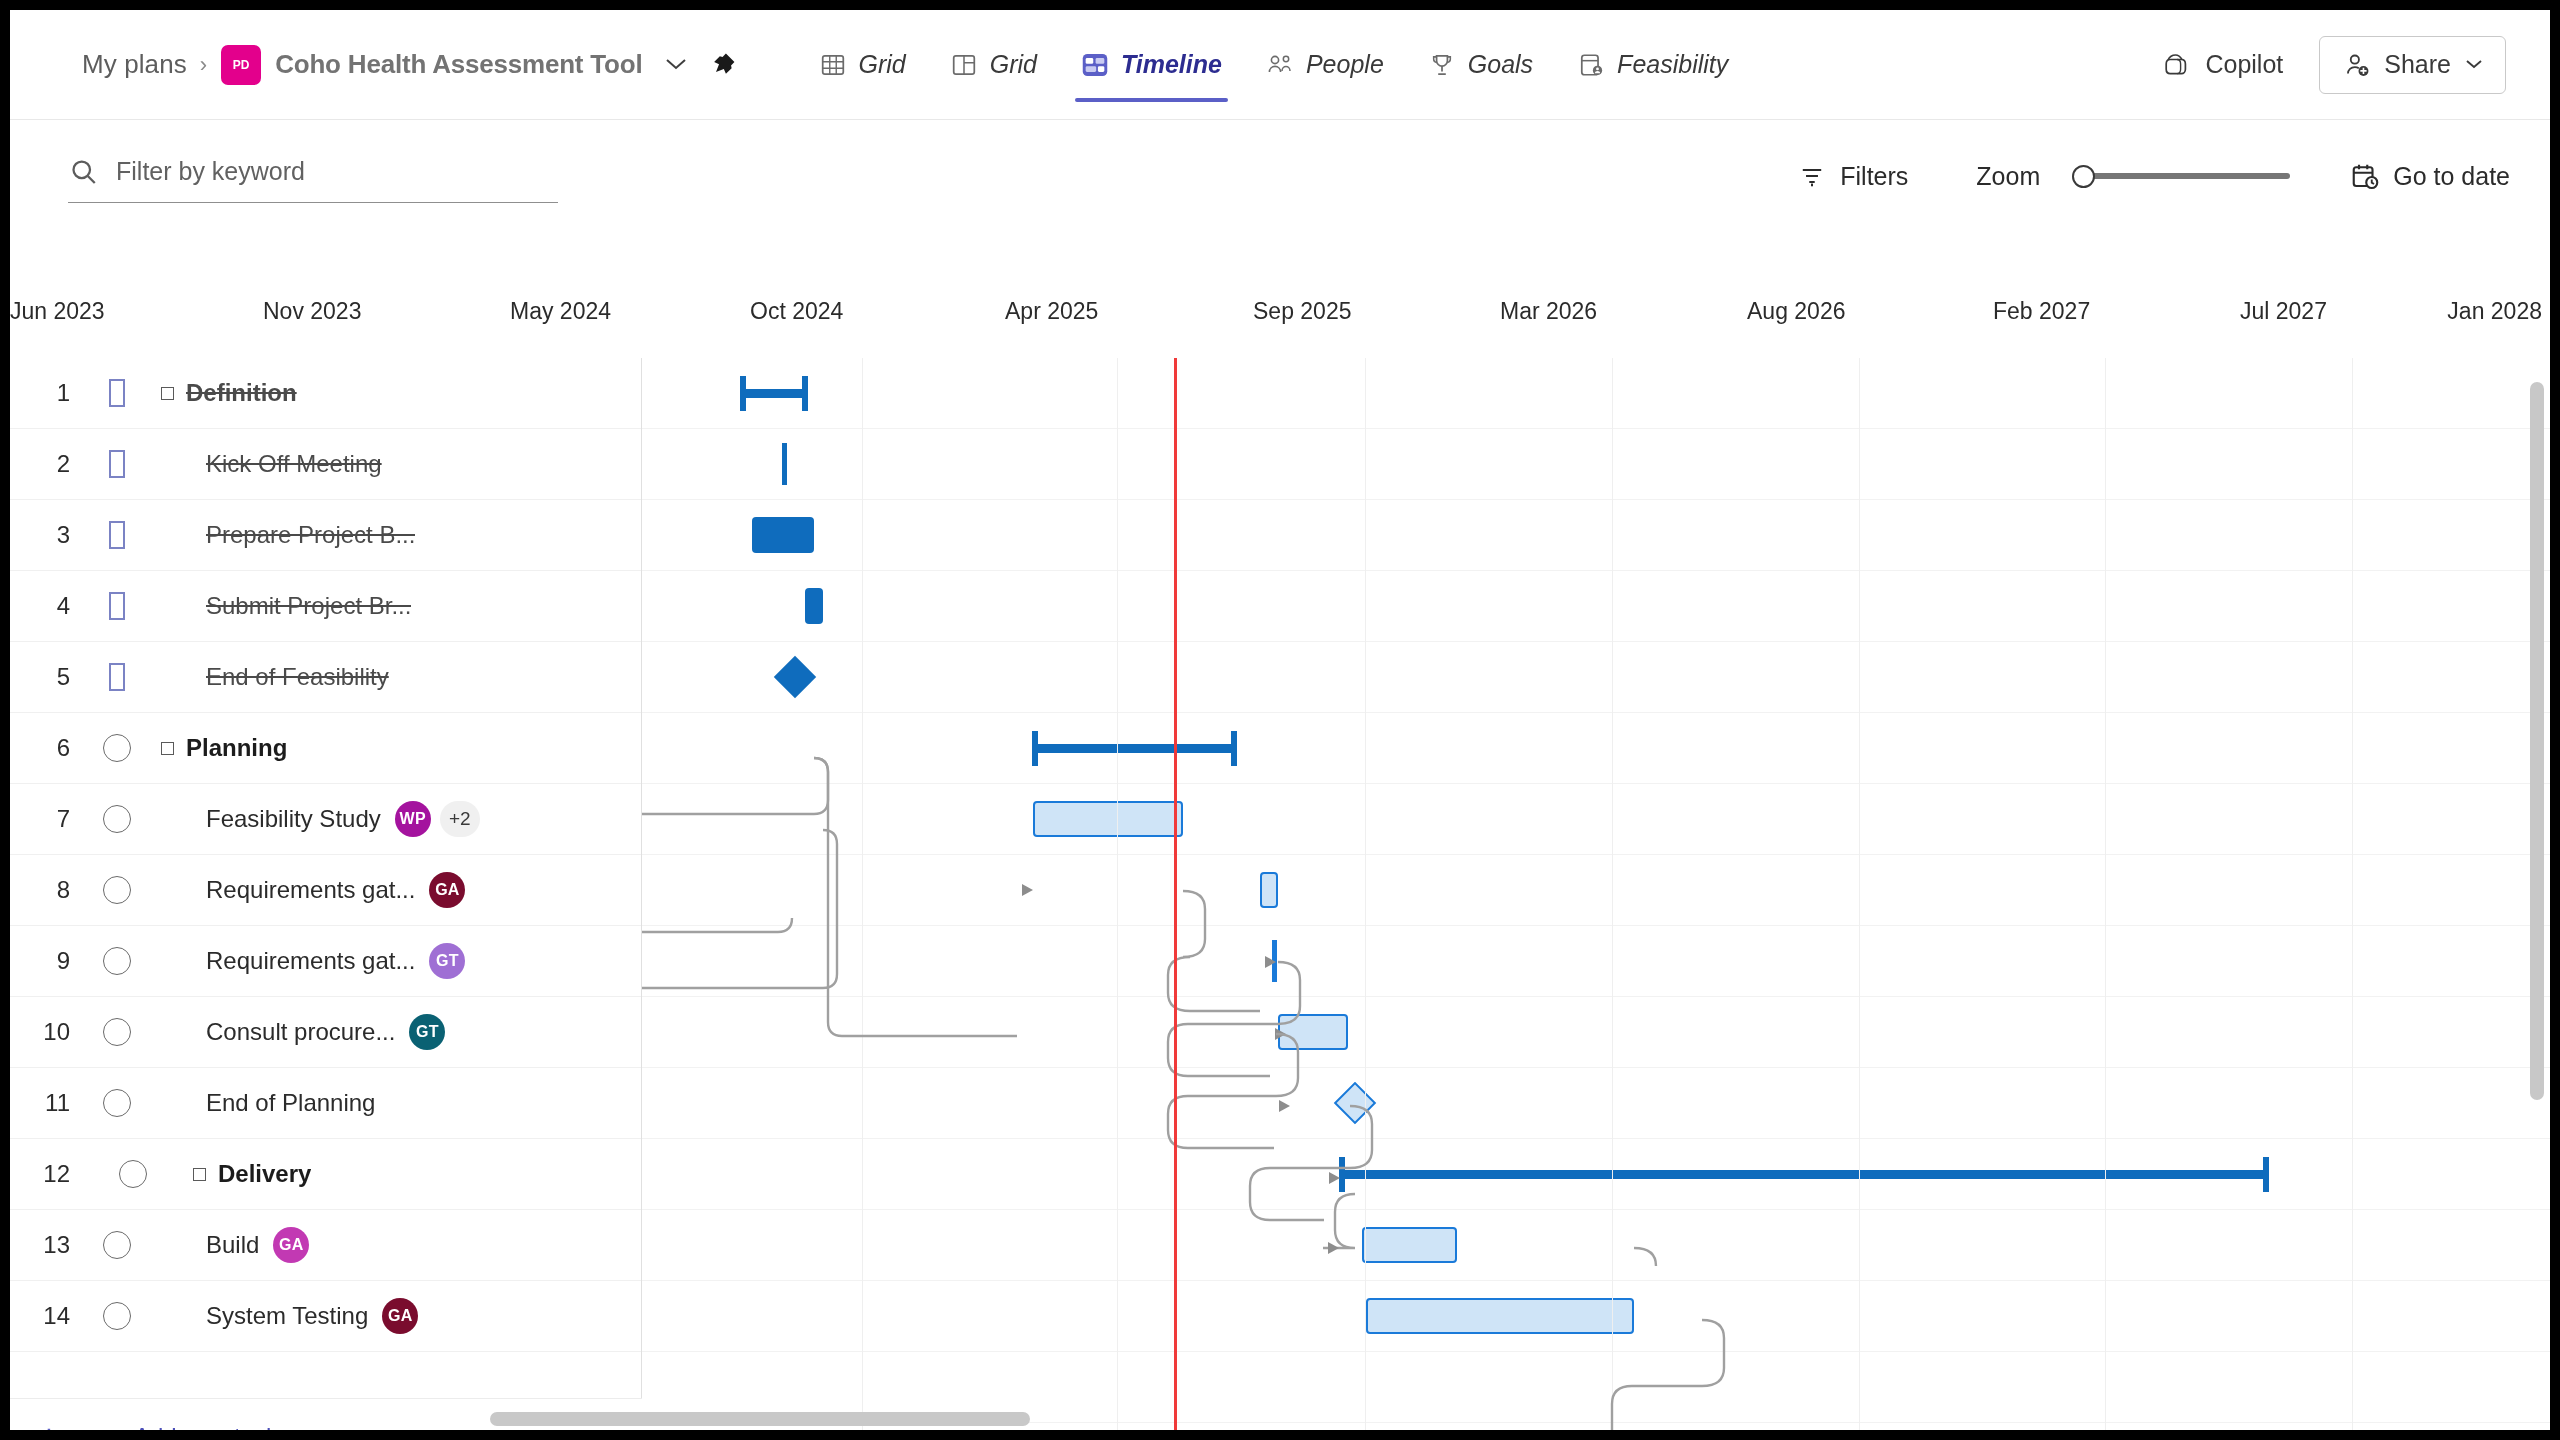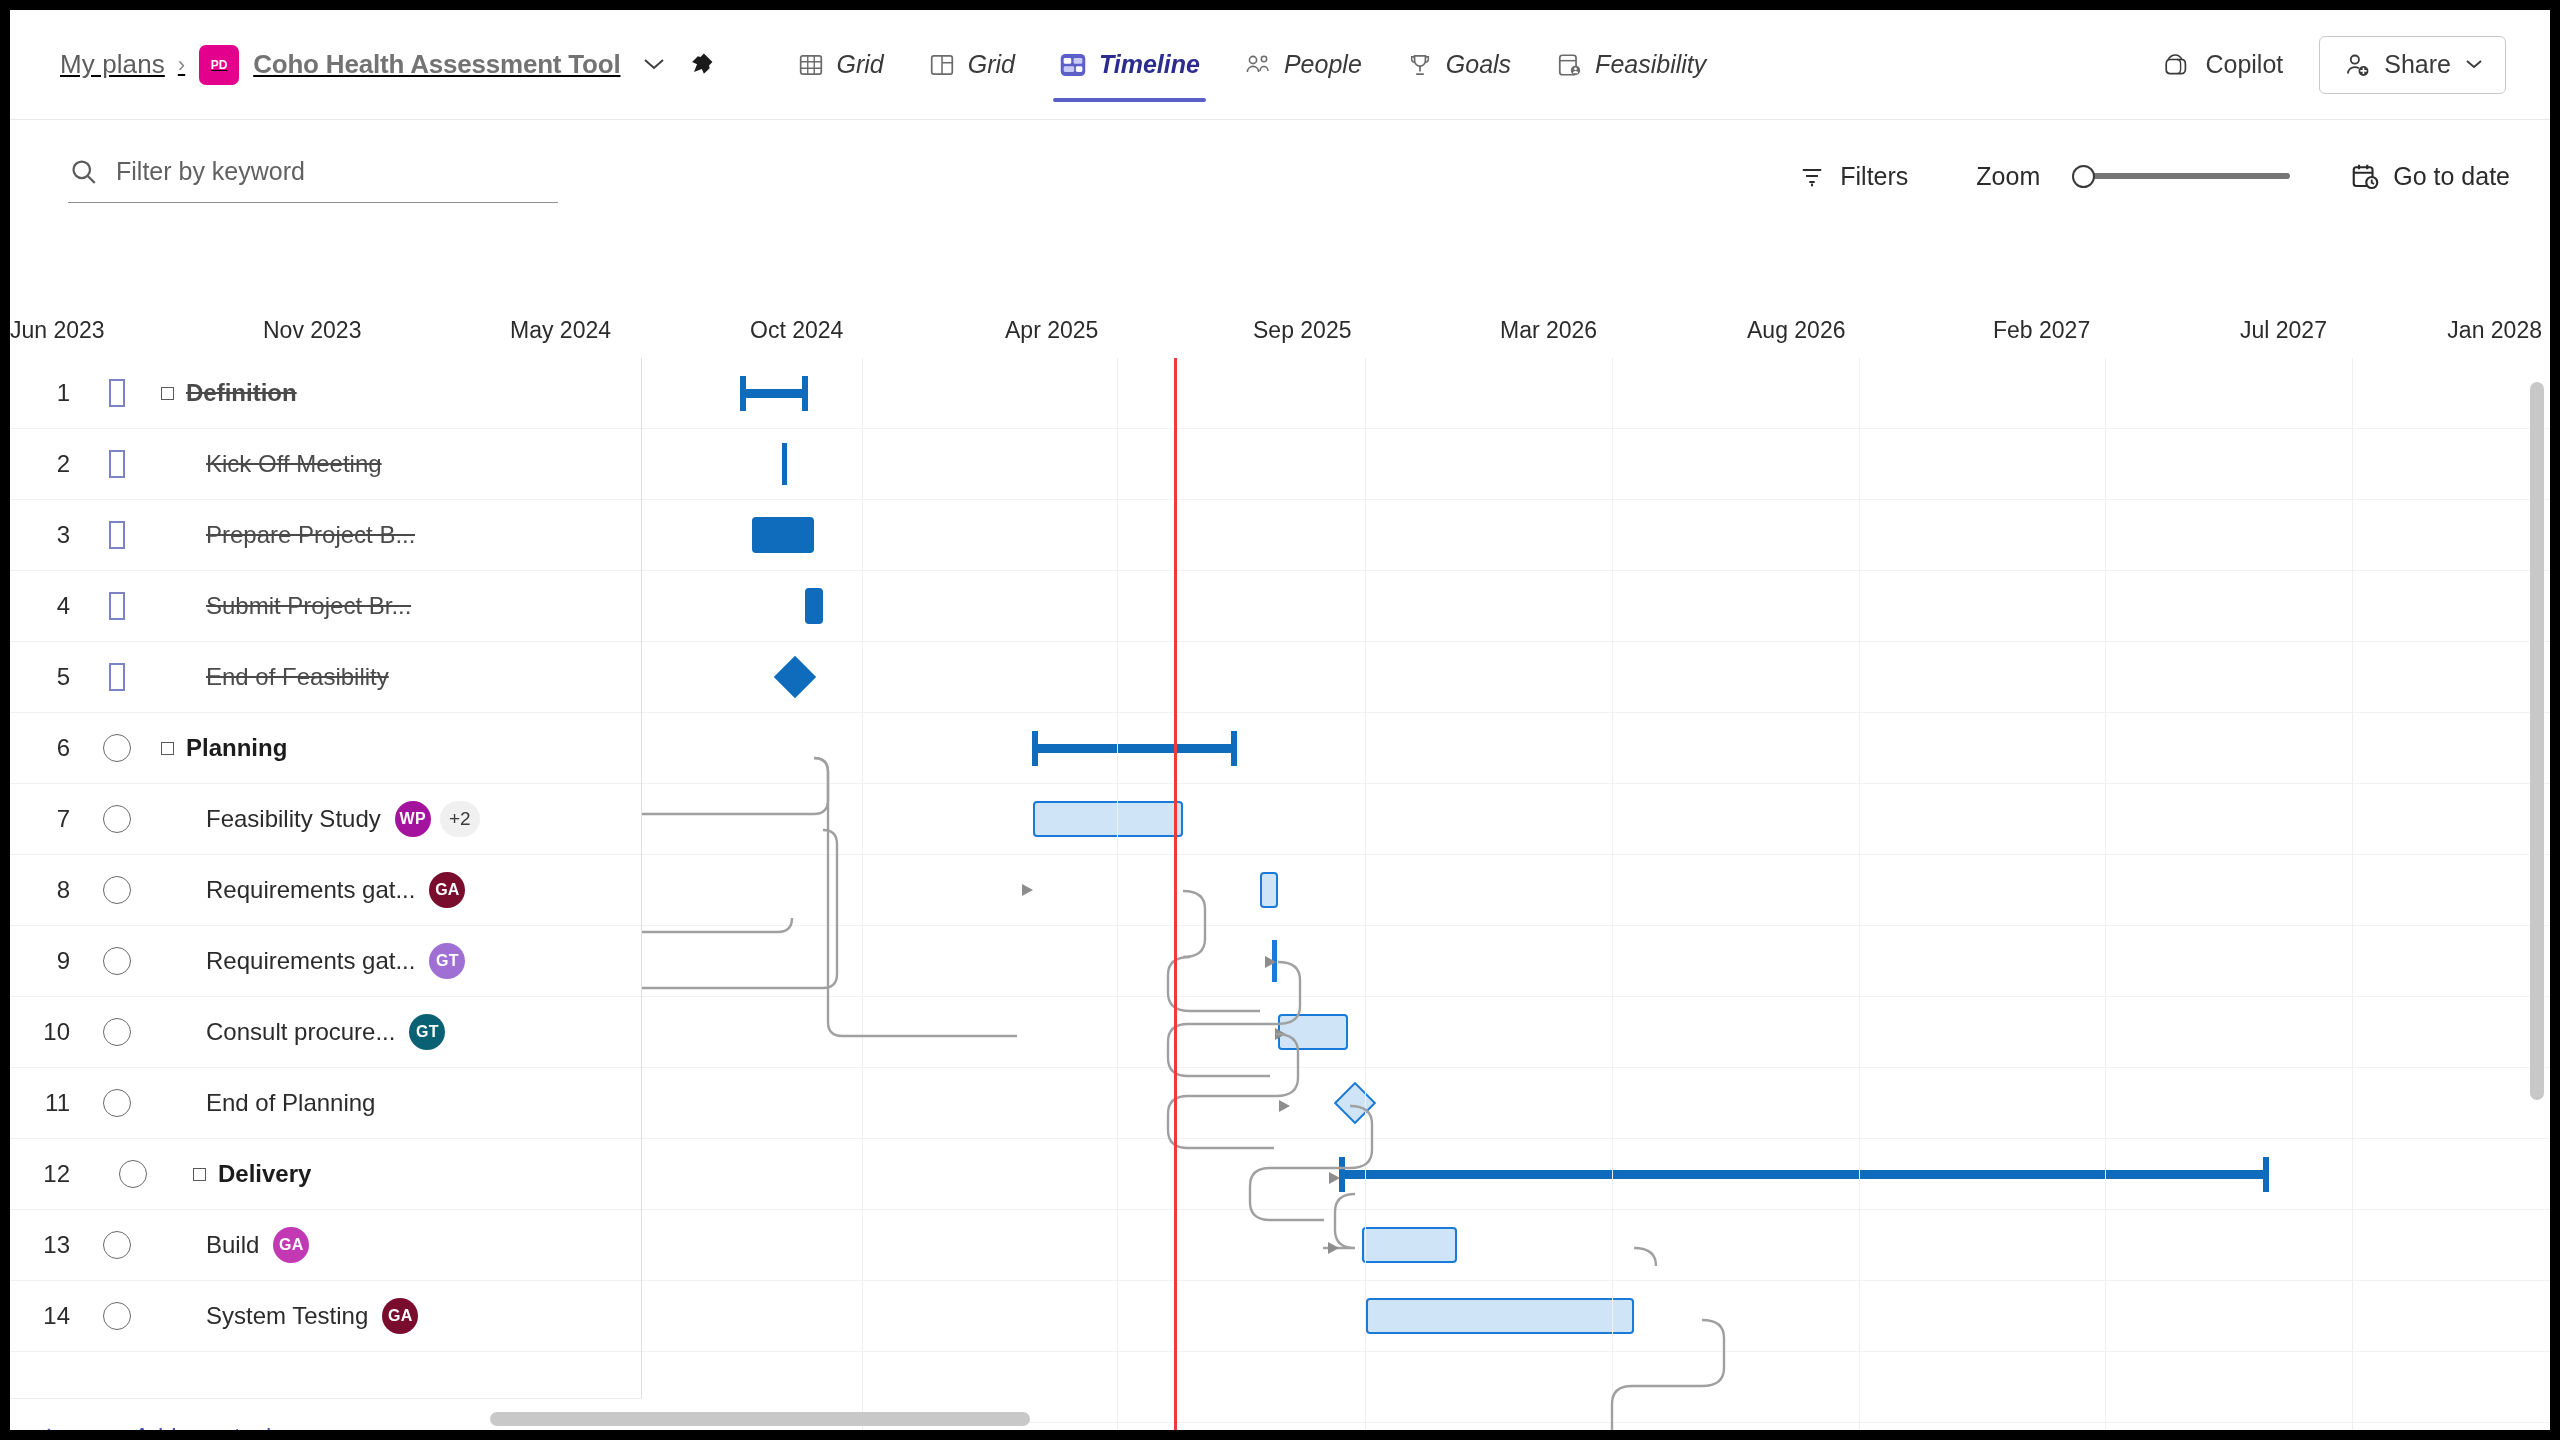--- a/index.html
+++ b/index.html
@@ -19,21 +19,21 @@
   }
 
   
   #topnav {
     position: absolute; left: 0; top: 0;
     width: 100%; height: 110px;
     background: #fff;
     border-bottom: 1px solid #e8e8e8;
     display: flex; align-items: center;
   }
-  .breadcrumb { display: flex; align-items: center; padding-left: 50px; text-decoration: underline; }
+  .breadcrumb { display: flex; align-items: center; padding-left: 72px; }
   .bc-myplans {
     font-size: 26px; color: #5d5d5d; letter-spacing: .1px;
     cursor: pointer;
   }
   .bc-sep { font-size: 22px; color: #8a8a8a; margin: 0 14px 0 13px; }
   .plan-badge {
     width: 40px; height: 40px; border-radius: 7px;
     background: #e3008c;
     display: flex; align-items: center; justify-content: center;
     color: #fff; font-size: 12px; font-weight: bold;
@@ -132,21 +132,21 @@
     background: #767676; border-radius: 3px;
   }
   #zoom-thumb {
     position: absolute; left: 0; top: 4px;
     width: 23px; height: 23px; border-radius: 50%;
     background: #fff; border: 2px solid #3a3a3a;
   }
 
   
   #date-header {
-    position: absolute; left: 0; top: 307px; width: 100%; height: 58px;
+    position: absolute; left: 0; top: 288px; width: 100%; height: 58px;
   }
   .date-tick {
     position: absolute; top: 0; font-size: 23px; color: #2b2b2b;
     white-space: nowrap;
   }
 
   
   #body {
     position: absolute; left: 0; top: 348px; right: 0; bottom: 0;
     overflow: hidden;

